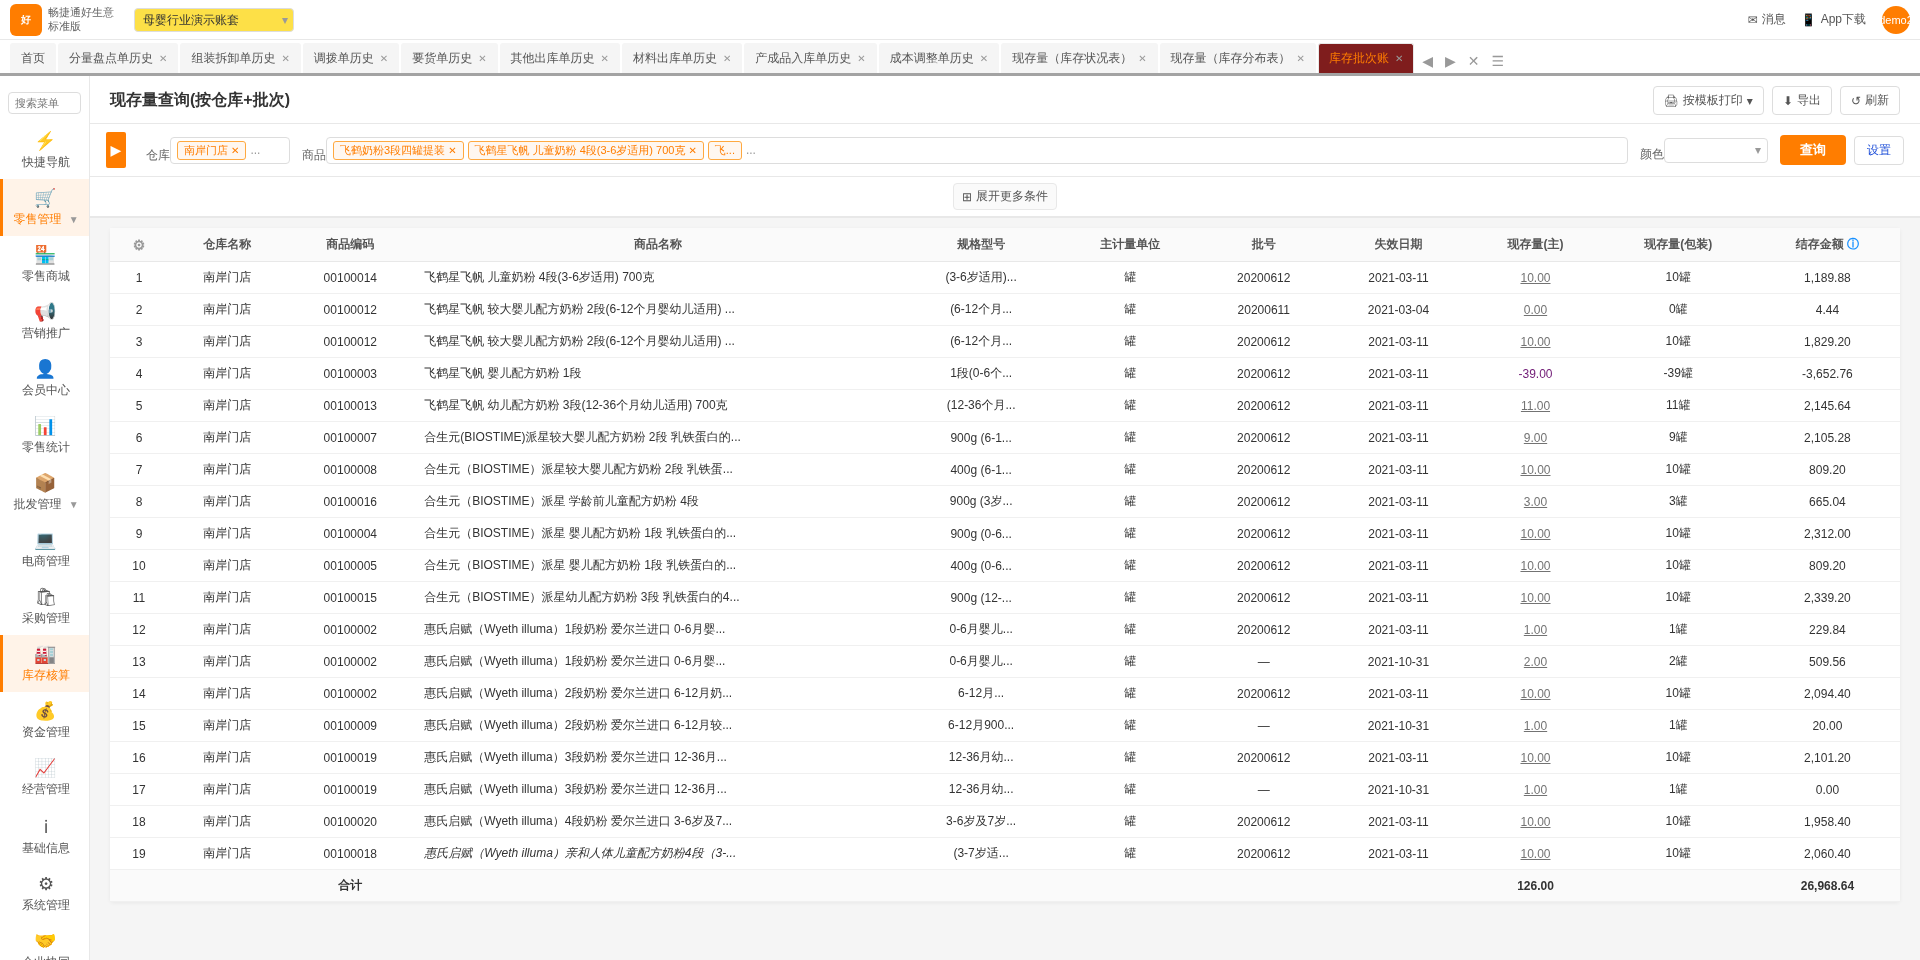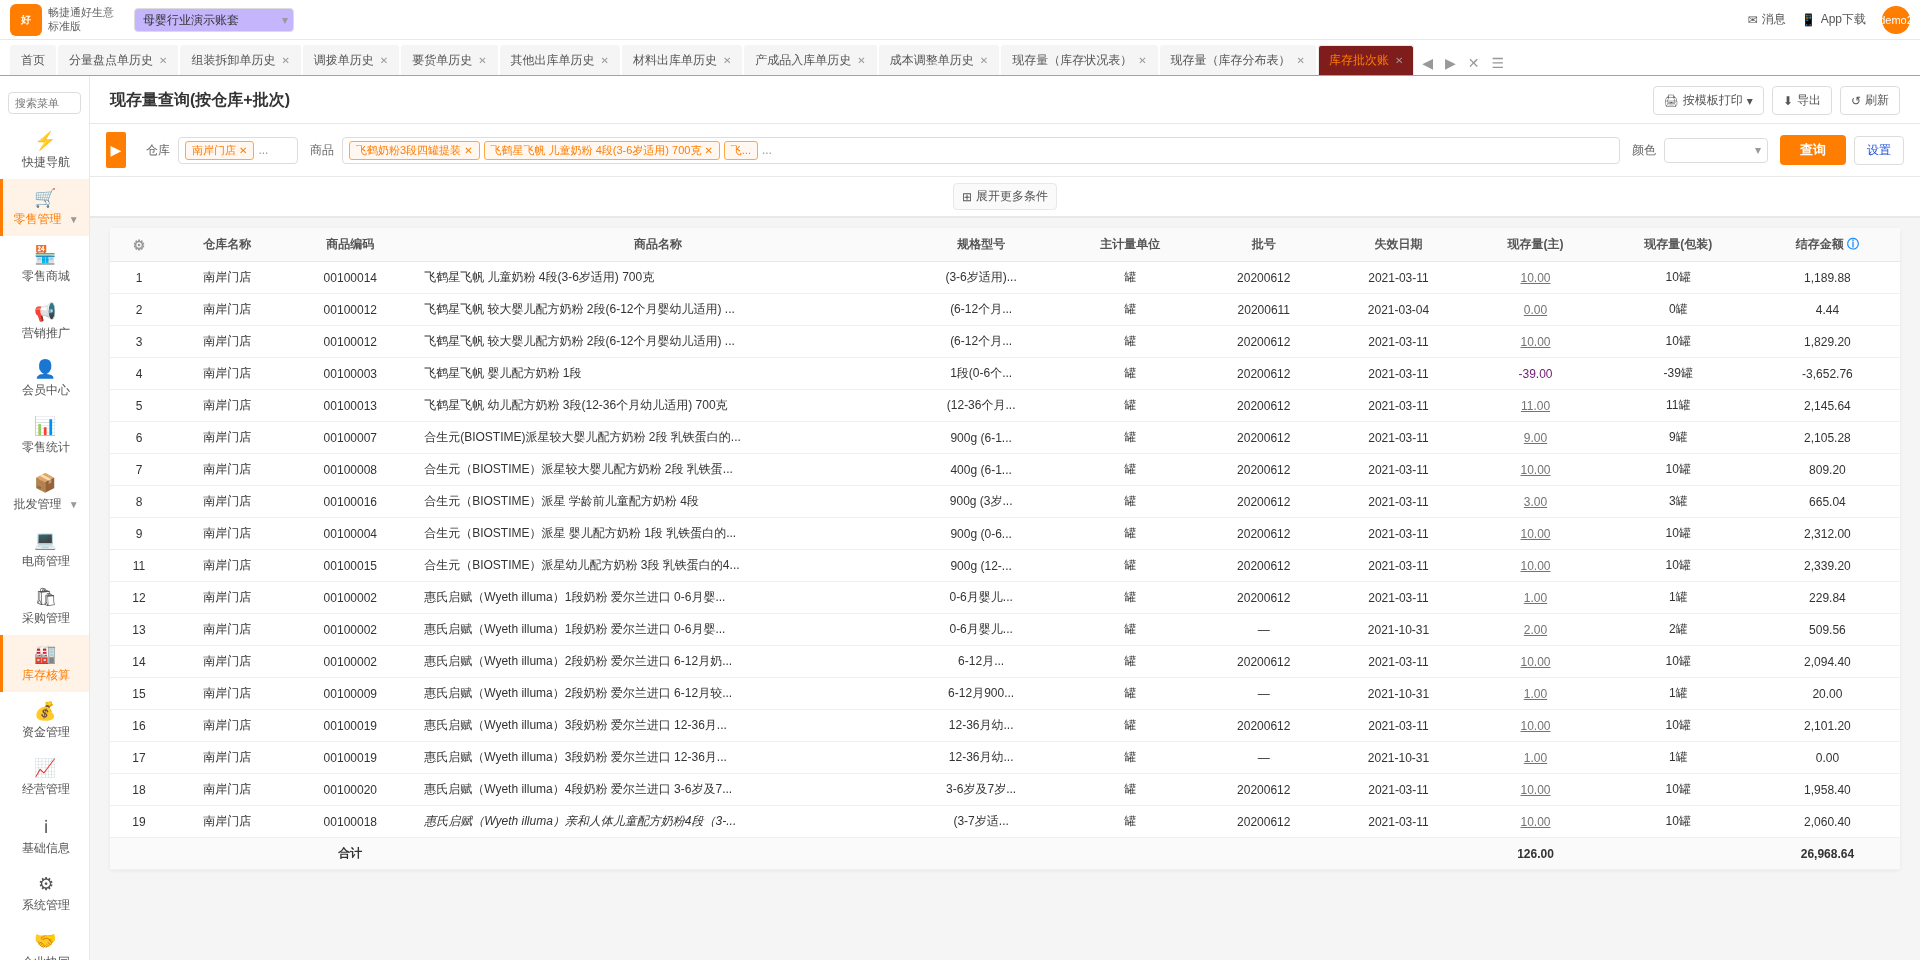--- a/index.html
+++ b/index.html
@@ -25,39 +25,39 @@
       width: 32px; height: 32px;
       background: #ff7d00;
       border-radius: 6px;
       display: flex; align-items: center; justify-content: center;
       color: #fff; font-size: 10px; font-weight: bold;
     }
     .logo-text { font-size: 11px; color: #666; line-height: 1.2; }
 
     .top-select {
       border: 1px solid #ddd; border-radius: 4px; padding: 4px 24px 4px 8px;
-      font-size: 12px; color: #333; background: #c4b5fd; cursor: pointer;
+      font-size: 12px; color: #333; background: #fde047; cursor: pointer;
       appearance: none; -webkit-appearance: none;
       min-width: 160px; position: relative;
     }
     .select-wrap { position: relative; display: inline-block; }
     .select-wrap::after { content: '▾'; position: absolute; right: 6px; top: 50%; transform: translateY(-50%); color: #999; pointer-events: none; }
 
     .top-right {
       margin-left: auto;
       display: flex; align-items: center; gap: 16px;
     }
     .top-right-item { display: flex; align-items: center; gap: 4px; color: #555; cursor: pointer; font-size: 12px; }
     .avatar { width: 28px; height: 28px; border-radius: 50%; background: #ff7d00; color: #fff; display: flex; align-items: center; justify-content: center; font-size: 11px; }
 
     
     .tab-bar {
       height: 36px;
       background: #fff;
-      border-bottom: 1px solid #a3a3a3;
+      border-bottom: 3px solid #a3a3a3;
       display: flex;
       align-items: flex-end;
       padding: 0 10px;
       overflow: hidden;
     }
     .tab-item {
       display: flex; align-items: center; gap: 4px;
       padding: 6px 10px 6px 10px;
       font-size: 12px; color: #555; cursor: pointer;
       border: 1px solid transparent;
@@ -129,21 +129,21 @@
     .btn-export {
       display: flex; align-items: center; gap: 4px;
       padding: 5px 10px; border: 1px solid #ddd; border-radius: 4px;
       background: #fff; cursor: pointer; color: #555; font-size: 12px;
     }
     .btn-refresh {
       display: flex; align-items: center; gap: 4px;
       padding: 5px 10px; border: 1px solid #ddd; border-radius: 4px;
       background: #fff; cursor: pointer; color: #555; font-size: 12px;
     }
-    .filter-group { display: flex; align-items: center; gap: 8px; }
+    .filter-group { display: flex; align-items: flex-end; }
     .filter-label { color: #666; font-size: 12px; white-space: nowrap; }
     .filter-tag-wrap {
       display: flex; align-items: center; gap: 4px; flex-wrap: wrap;
       min-width: 120px; border: 1px solid #ddd; border-radius: 4px;
       padding: 3px 6px; background: #fff; cursor: pointer;
     }
     .filter-tag {
       display: inline-flex; align-items: center; gap: 3px;
       background: #fff7f0; border: 1px solid #ffa940; border-radius: 3px;
       padding: 1px 6px; color: #ff7d00; font-size: 11px;
@@ -613,20 +613,33 @@
       <td class="left" style="max-width:280px; overflow:hidden; text-overflow:ellipsis; white-space:nowrap;">合生元（BIOSTIME）派星 婴儿配方奶粉 1段 乳铁蛋白的...</td>
       <td>900g (0-6...</td>
       <td>罐</td>
       <td>20200612</td>
       <td>2021-03-11</td>
       <td><span class="text-link ">10.00</span></td>
       <td>10罐</td>
       <td>2,312.00</td>
     </tr>
             <tr>
+      <td>10</td>
+      <td>南岸门店</td>
+      <td>00100005</td>
+      <td class="left" style="max-width:280px; overflow:hidden; text-overflow:ellipsis; white-space:nowrap;">合生元（BIOSTIME）派星 婴儿配方奶粉 1段 乳铁蛋白的...</td>
+      <td>400g (0-6...</td>
+      <td>罐</td>
+      <td>20200612</td>
+      <td>2021-03-11</td>
+      <td><span class="text-link ">10.00</span></td>
+      <td>10罐</td>
+      <td>809.20</td>
+    </tr>
+            <tr>
       <td>11</td>
       <td>南岸门店</td>
       <td>00100015</td>
       <td class="left" style="max-width:280px; overflow:hidden; text-overflow:ellipsis; white-space:nowrap;">合生元（BIOSTIME）派星幼儿配方奶粉 3段 乳铁蛋白的4...</td>
       <td>900g (12-...</td>
       <td>罐</td>
       <td>20200612</td>
       <td>2021-03-11</td>
       <td><span class="text-link ">10.00</span></td>
       <td>10罐</td>

